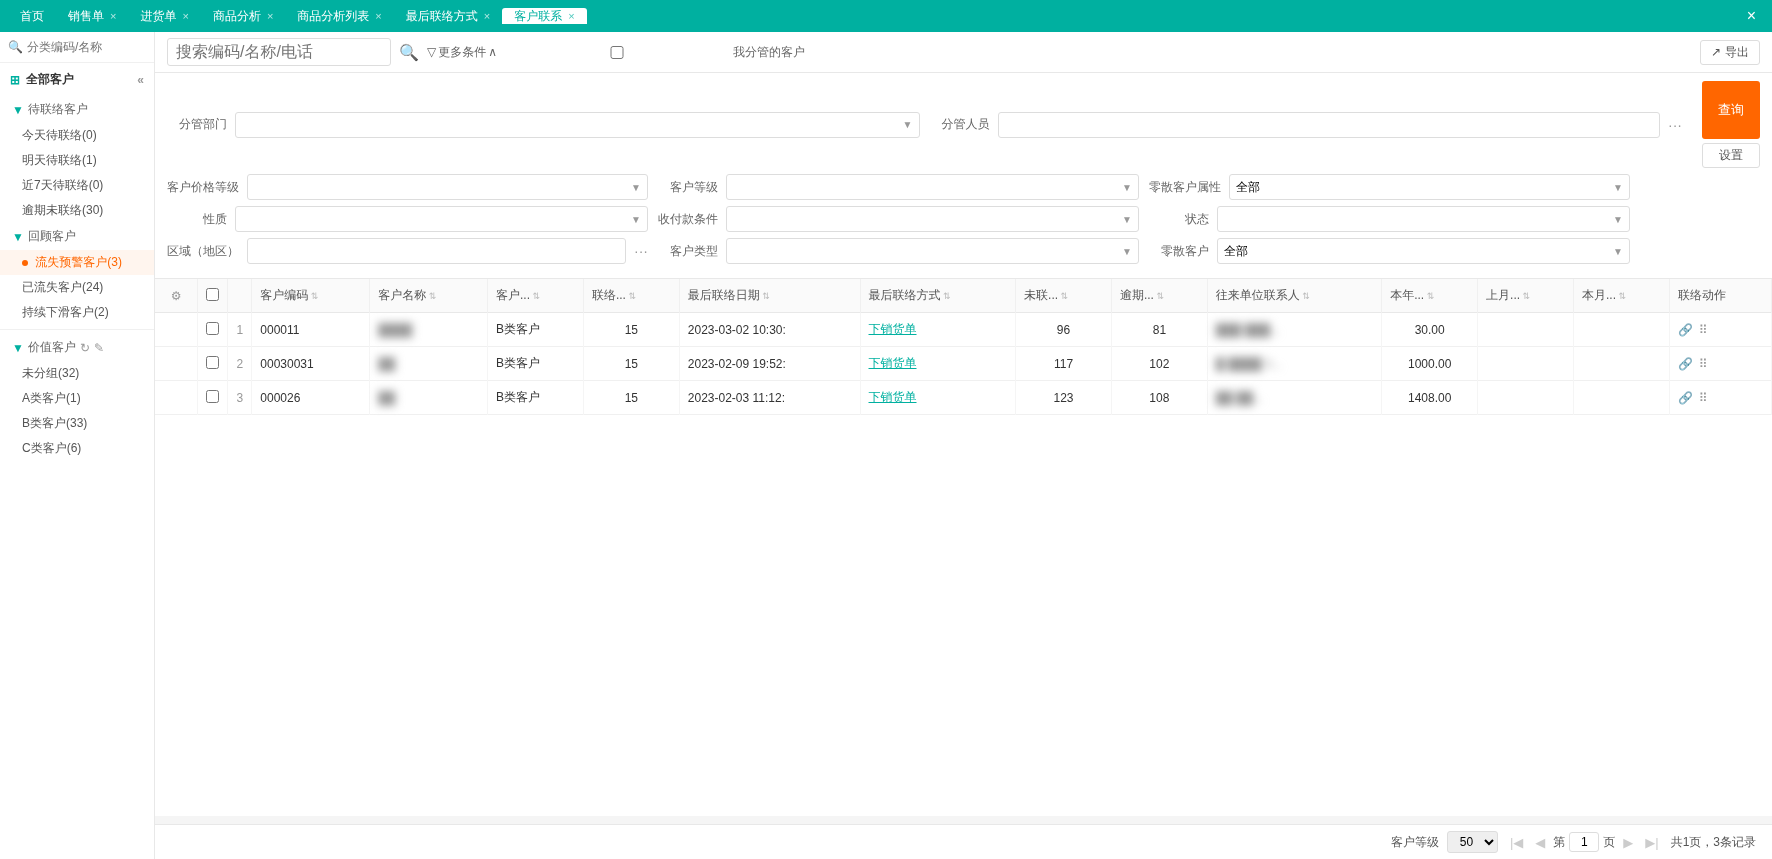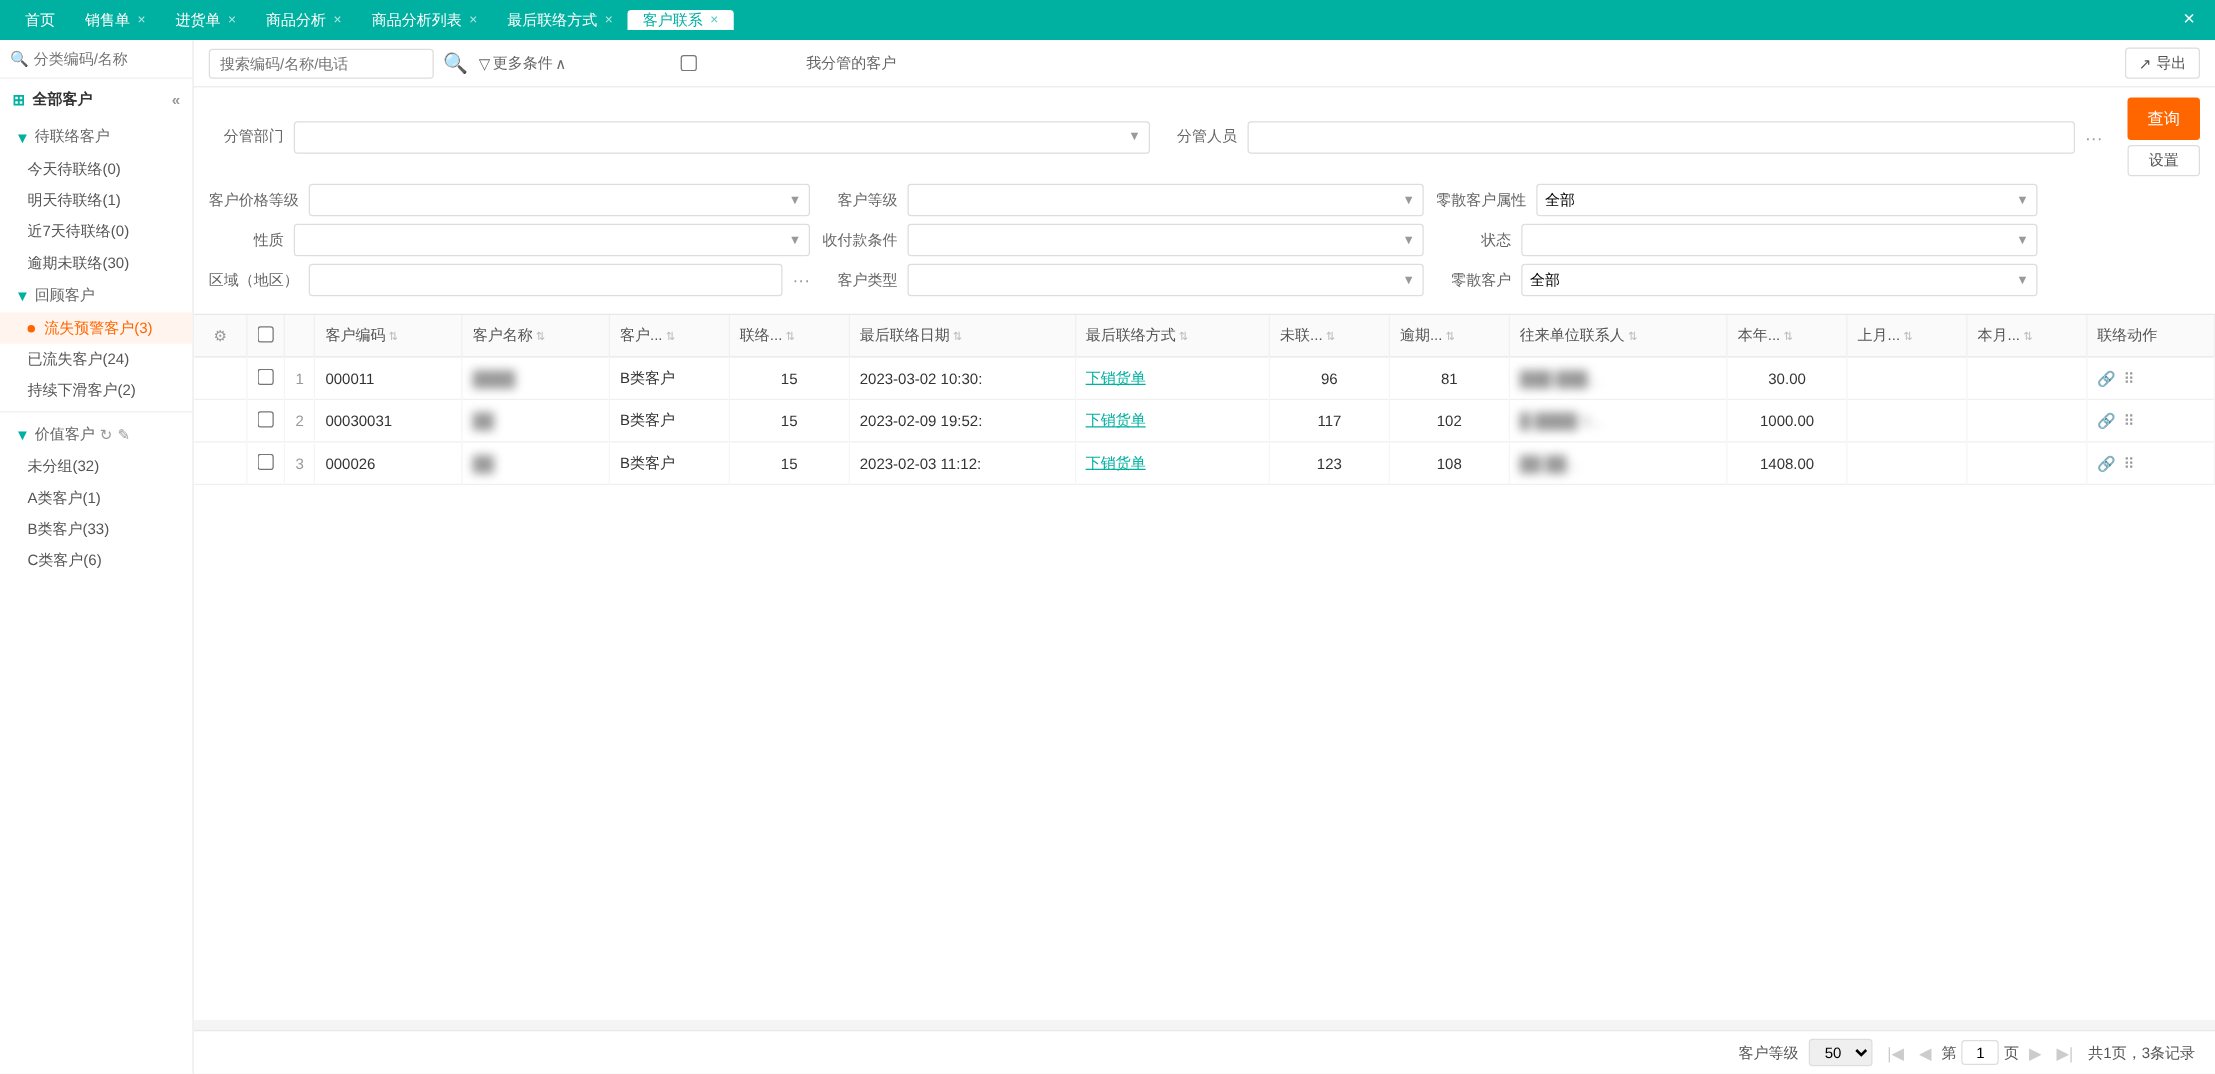--- a/index.html
+++ b/index.html
@@ -155,22 +155,22 @@
       padding: 6px 12px;
       display: flex;
       align-items: center;
       border-bottom: 1px solid #e8e8e8;
       gap: 8px;
     }
     .filter-bar input {
       border: 1px solid #ddd;
       border-radius: 3px;
       padding: 4px 8px;
-      width: 180px;
-      font-size: 12px;
+      width: 224px;
+      font-size: 16px;
       outline: none;
     }
     .filter-bar .search-btn {
       background: none;
       border: none;
       cursor: pointer;
       color: #ff6600;
       font-size: 16px;
     }
     .filter-bar .more-conditions {
@@ -261,21 +261,21 @@
       display: flex;
       flex-direction: column;
       gap: 4px;
       margin-left: 10px;
     }
     .query-btn {
       background: #ff6600;
       color: #fff;
       border: none;
       border-radius: 3px;
-      padding: 8px 16px;
+      padding: 20px 16px;
       cursor: pointer;
       font-size: 13px;
     }
     .settings-btn {
       background: none;
       border: 1px solid #ddd;
       border-radius: 3px;
       padding: 3px 10px;
       cursor: pointer;
       font-size: 12px;

